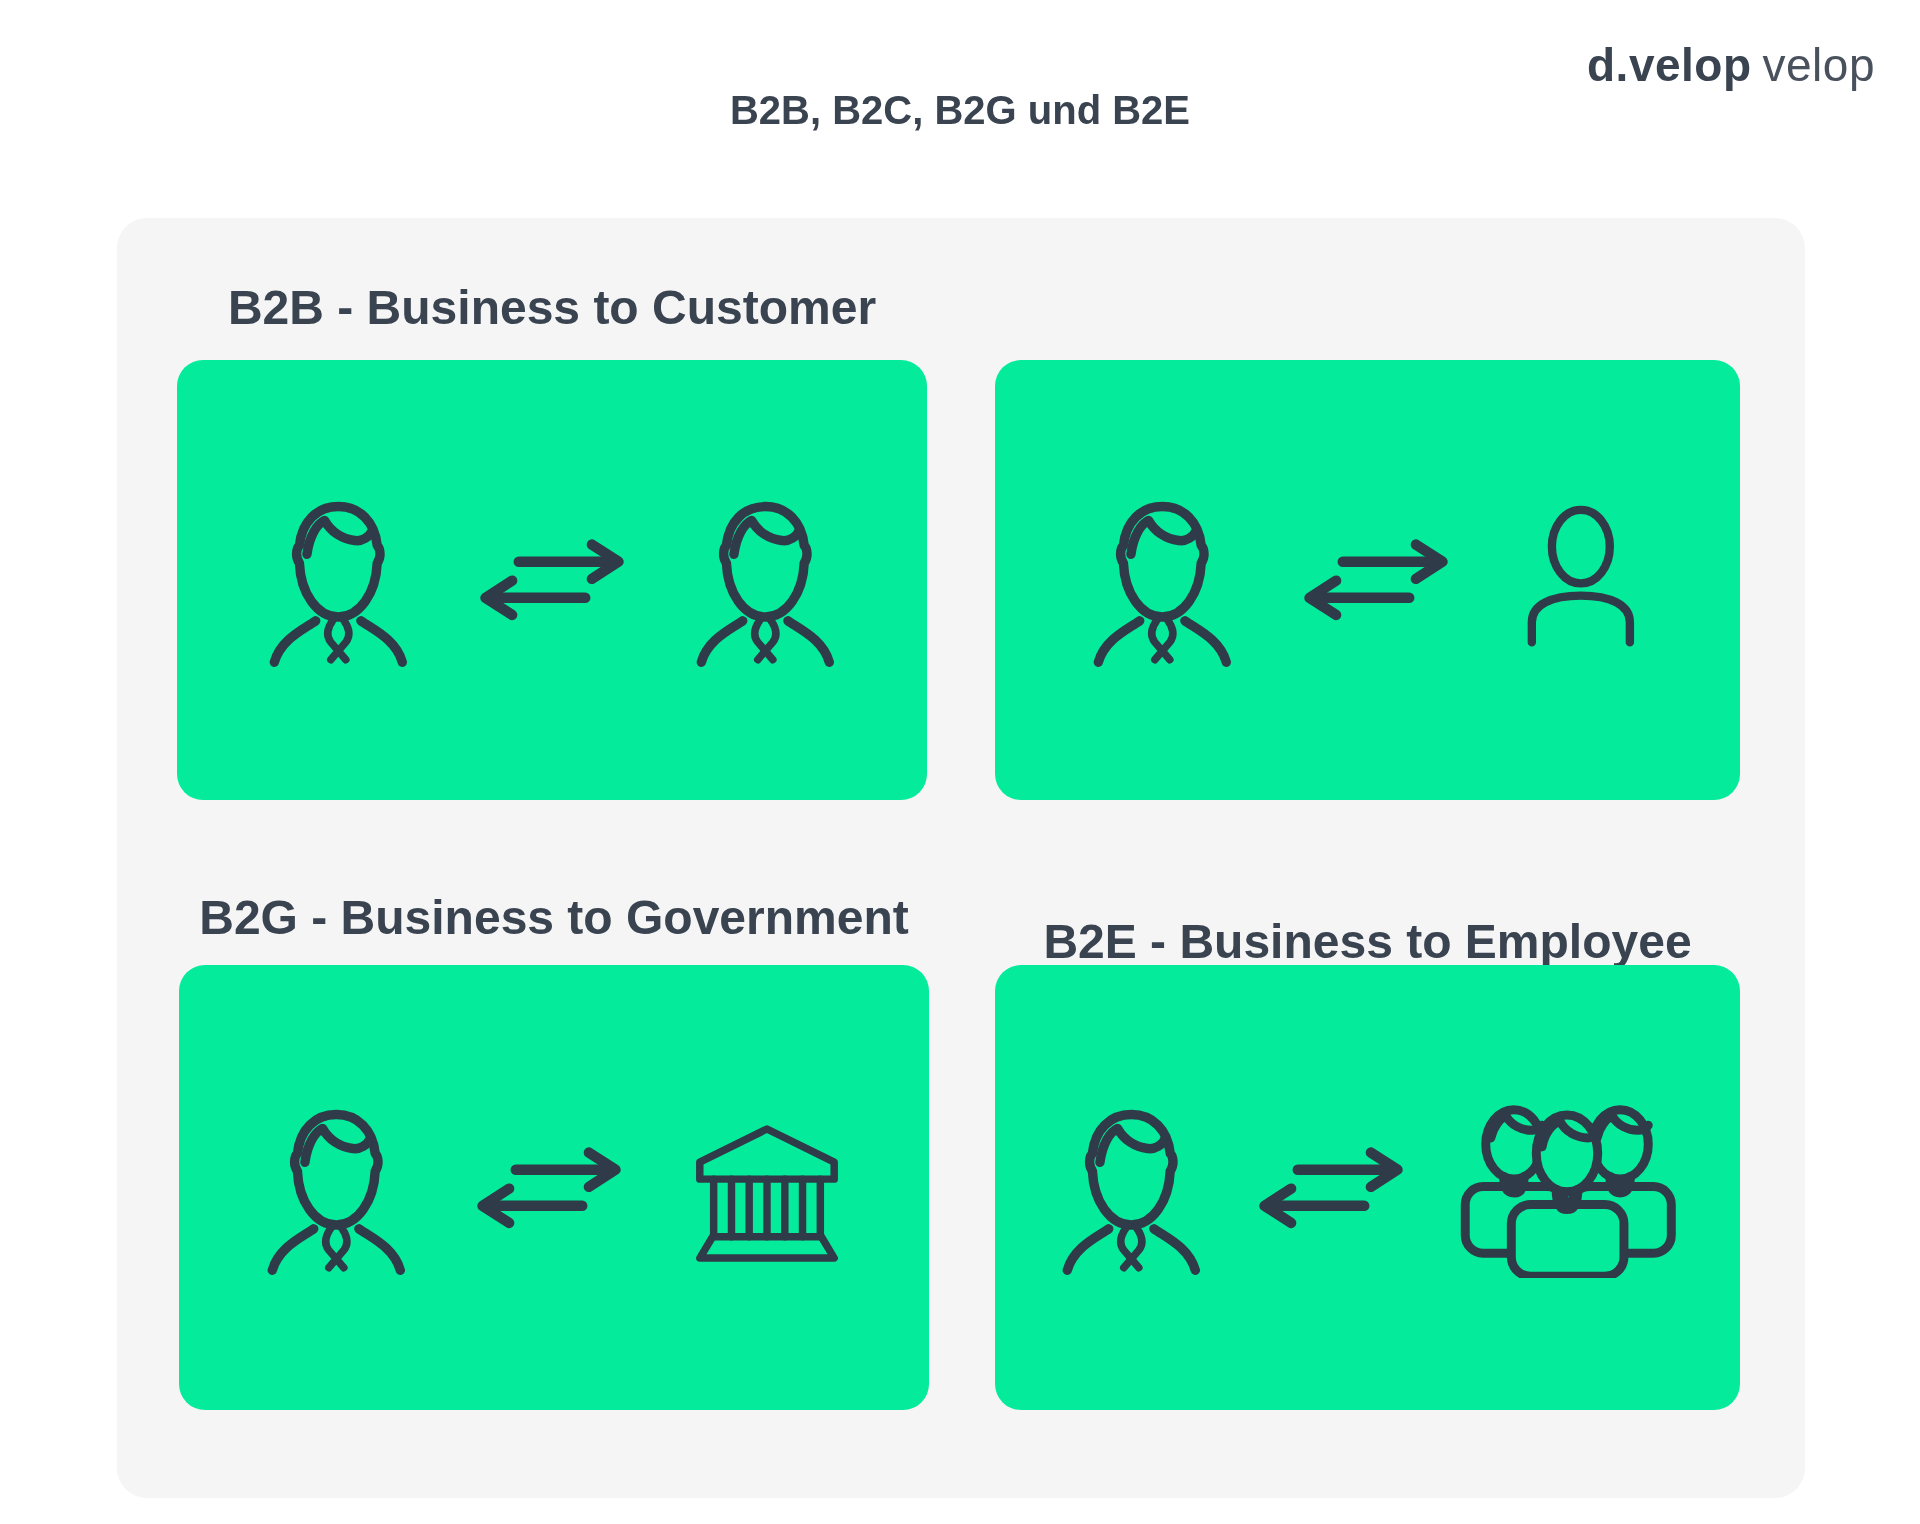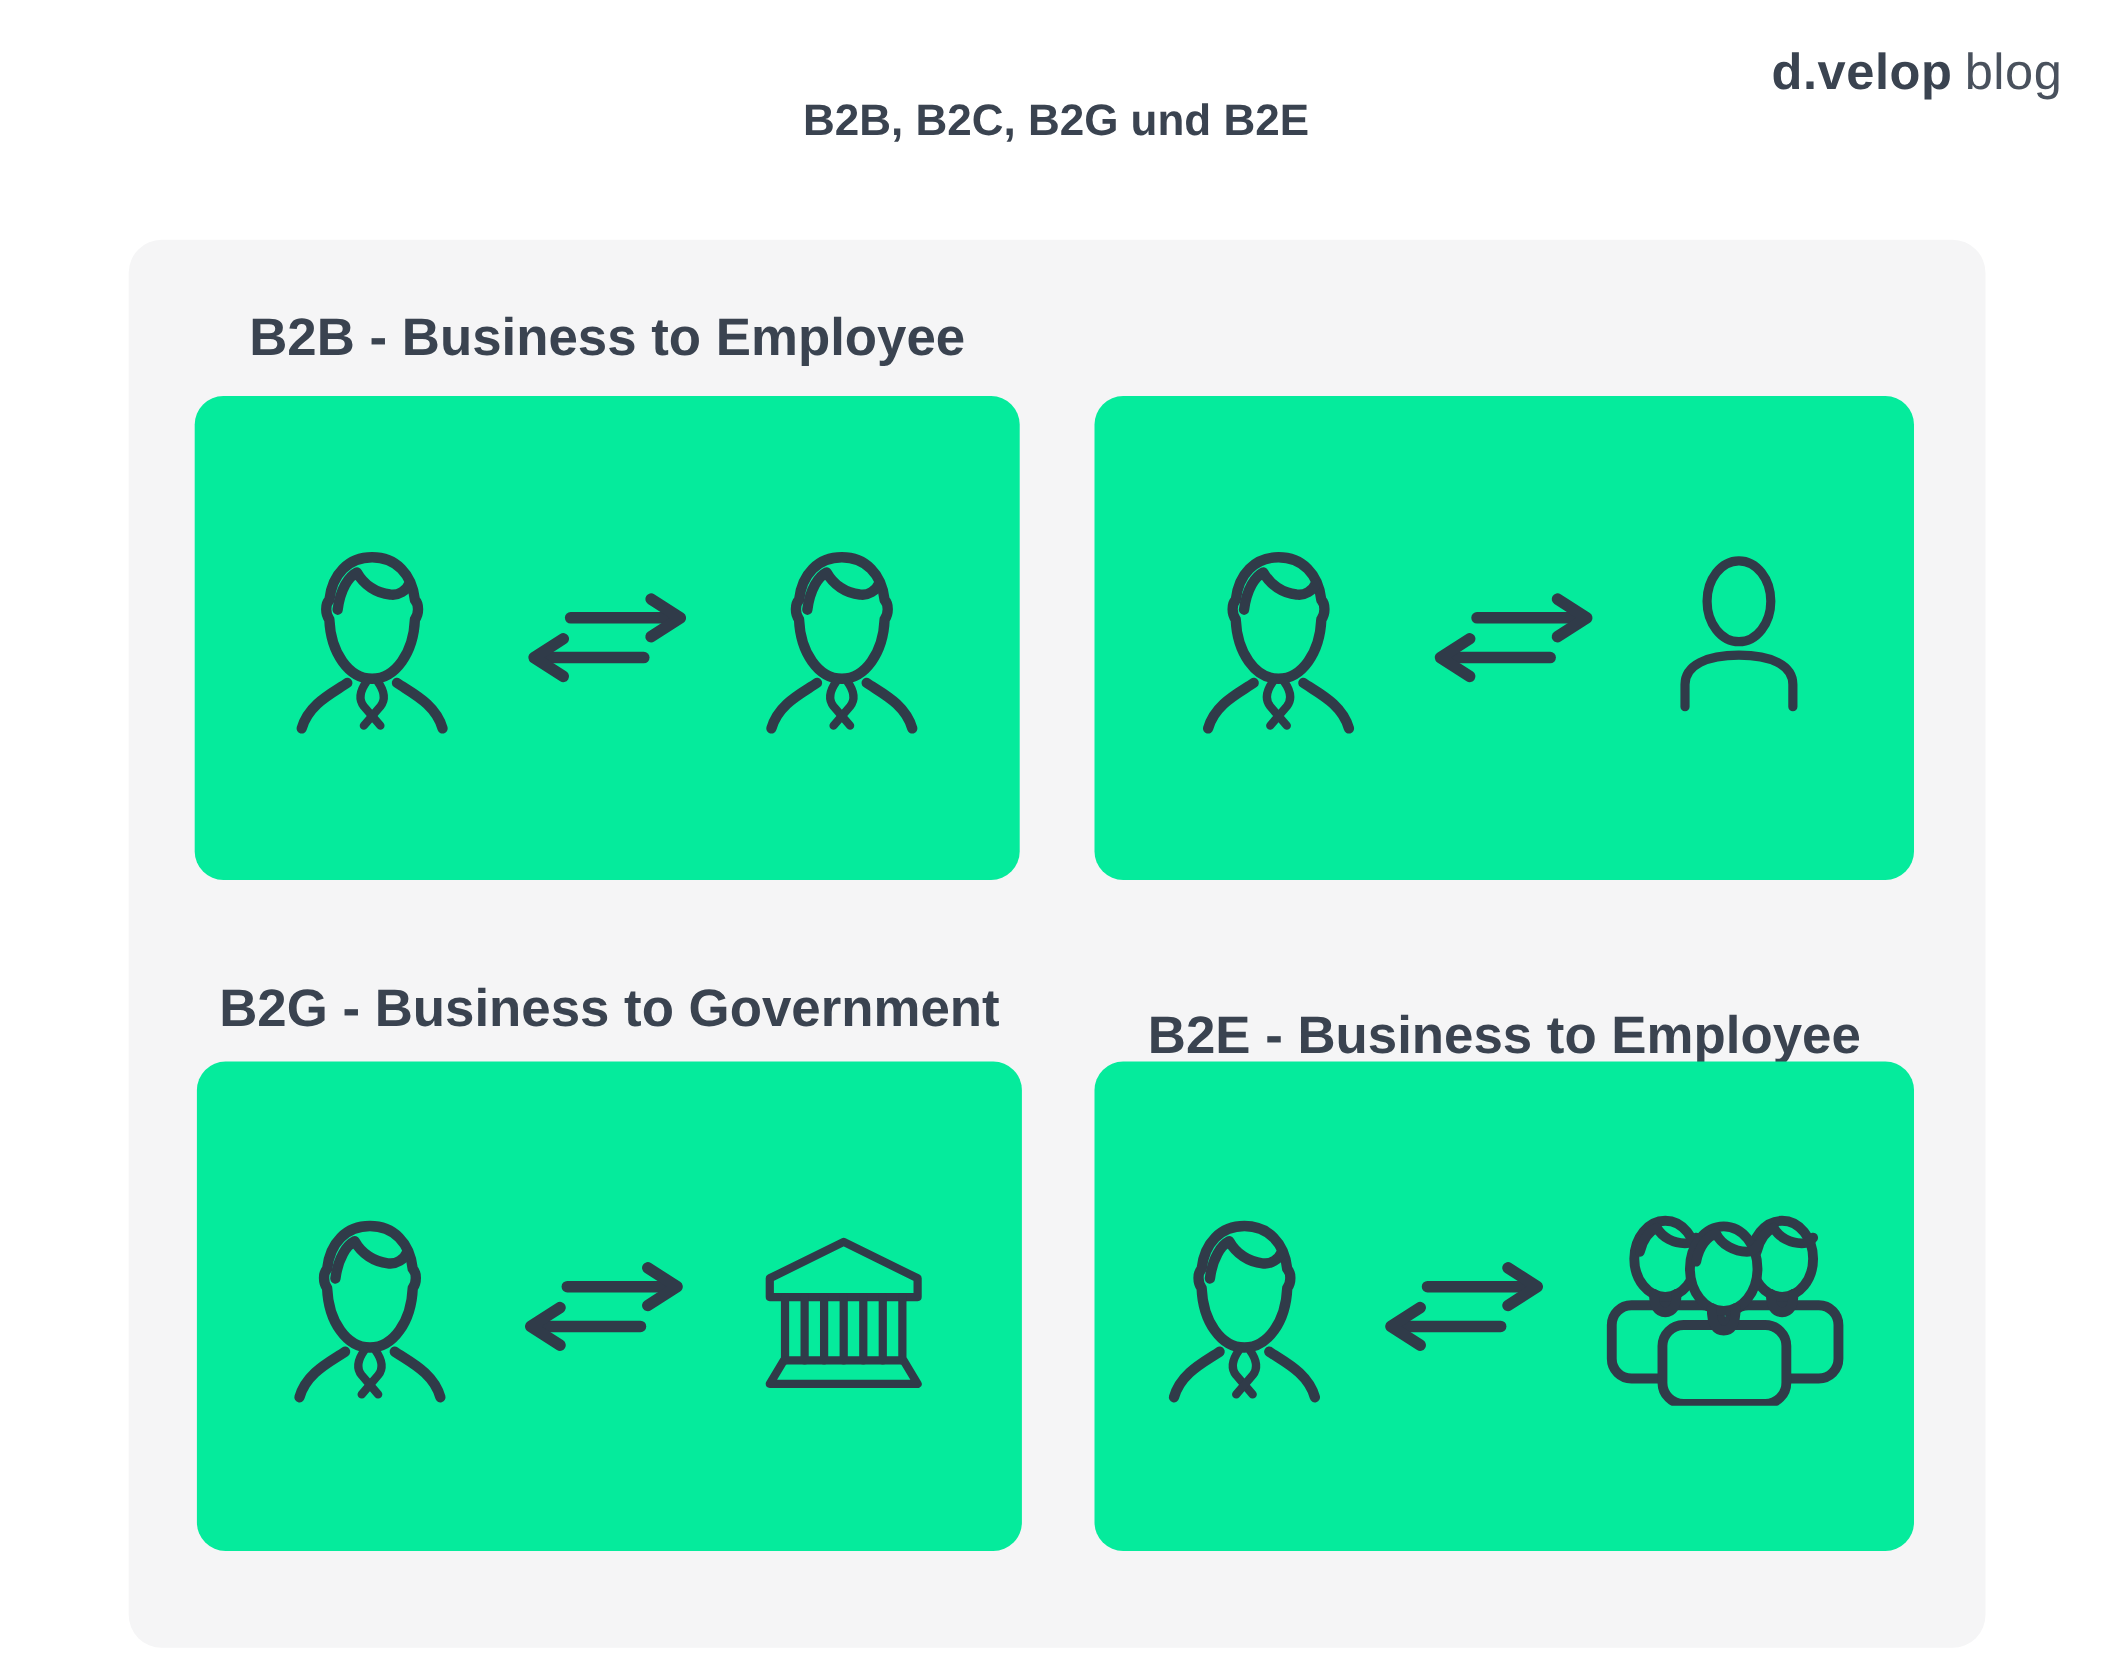--- a/index.html
+++ b/index.html
@@ -152,28 +152,28 @@
         <path d="M 122,8 L 150,26 L 122,44"></path>
         <path d="M 115,64 L 15,64"></path>
         <path d="M 38,46 L 10,64 L 38,82"></path>
       </g>
     </symbol>
   </defs>
 </svg>
 
 <div class="logo">
   <span class="logo-brand">d.velop</span>
-  <span class="logo-suffix">blog</span>
+  <span class="logo-suffix">velop</span>
 </div>
 
 <h1 class="title">B2B, B2C, B2G und B2E</h1>
 
 <div class="panel">
 
-  <h2 class="card-heading h-b2b">B2B - Business to Employee</h2>
+  <h2 class="card-heading h-b2b">B2B - Business to Customer</h2>
   <h2 class="card-heading h-b2g">B2G - Business to Government</h2>
   <h2 class="card-heading h-b2e">B2E - Business to Employee</h2>
 
   <div class="card c-b2b">
     <svg class="ic ic-businessman" viewBox="0 0 120 145">
         <use href="#sym-businessman"></use>
       </svg>
     <svg class="ic ic-arrows" viewBox="0 0 160 90">
         <use href="#sym-arrows"></use>
       </svg>

